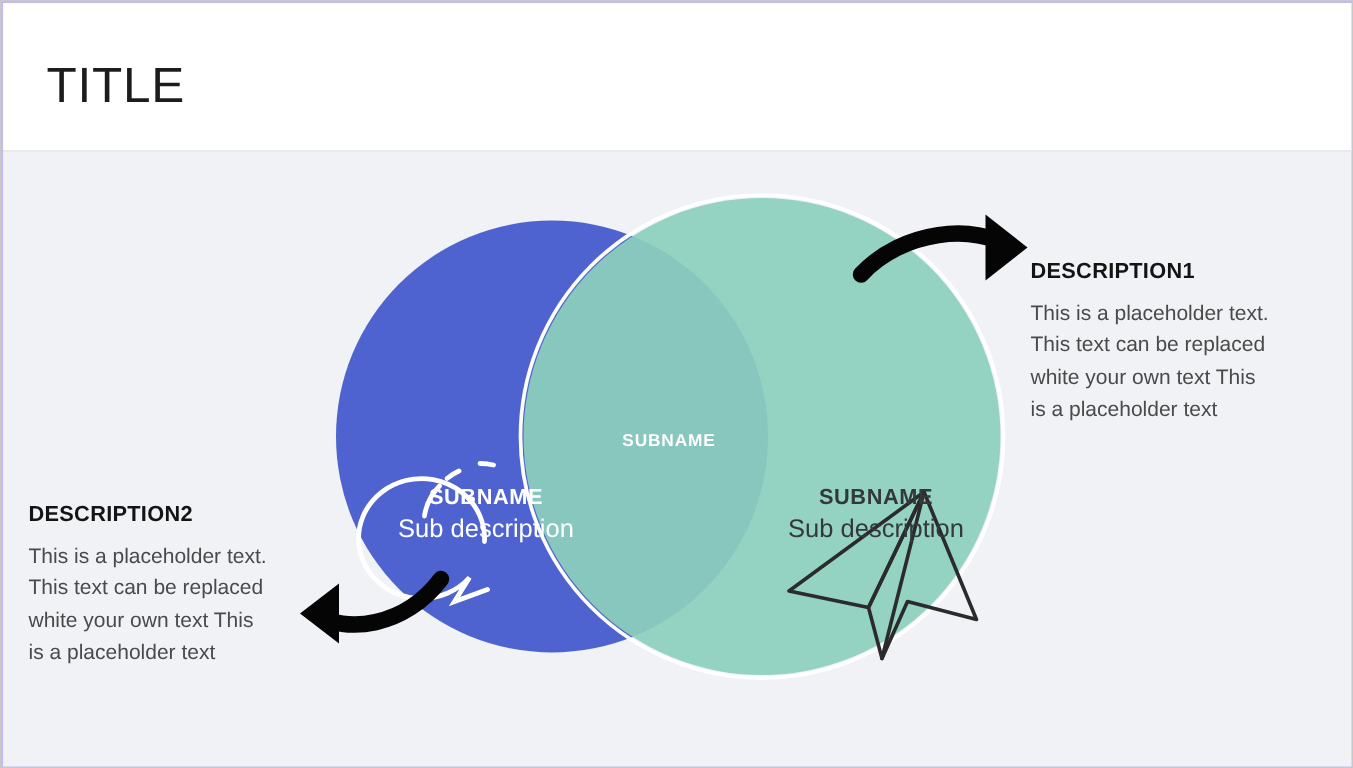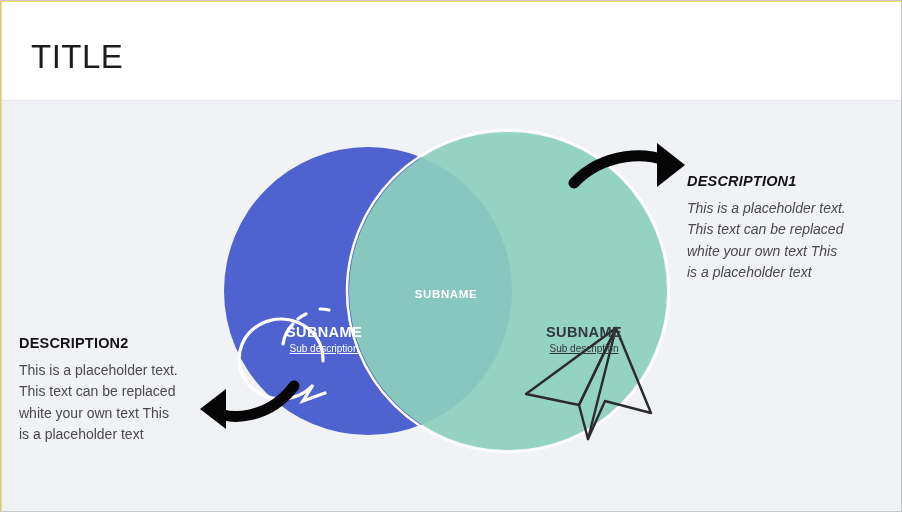--- a/index.html
+++ b/index.html
@@ -9,21 +9,21 @@
   }
   body {
     font-family: "Liberation Sans", sans-serif;
   }
 
   .slide {
     position: relative;
     width: 902px;
     height: 512px;
     box-sizing: border-box;
-    background: #fde047;
+    background: #c4b5fd;
     border: 1px solid #c8c8cc;
     overflow: hidden;
   }
 
   
   .header {
     position: absolute;
     left: 1px;
     top: 1px;
     width: 900px;
@@ -72,23 +72,22 @@
     pointer-events: none;
   }
   .circle-label .sub-name {
     display: block;
     font-size: 14.5px;
     font-weight: 600;
     letter-spacing: 0.4px;
   }
   .circle-label .sub-desc {
     display: block;
-    font-size: 10px;
+    font-size: 17px;
     font-weight: 400;
-    text-decoration: underline;
   }
 
   .label-left {
     left: 222px;
     top: 222px;
     width: 200px;
     color: #ffffff;
   }
   .label-right {
     left: 482px;
@@ -127,21 +126,20 @@
     font-size: 14px;
     font-weight: 400;
     color: #4a4a4a;
     line-height: 1.52;
   }
 
   .desc-right {
     left: 686px;
     top: 172px;
     text-align: left;
-    font-style: italic;
   }
   .desc-left {
     left: 18px;
     top: 334px;
     text-align: left;
   }
 </style>
 </head>
 <body>
 

